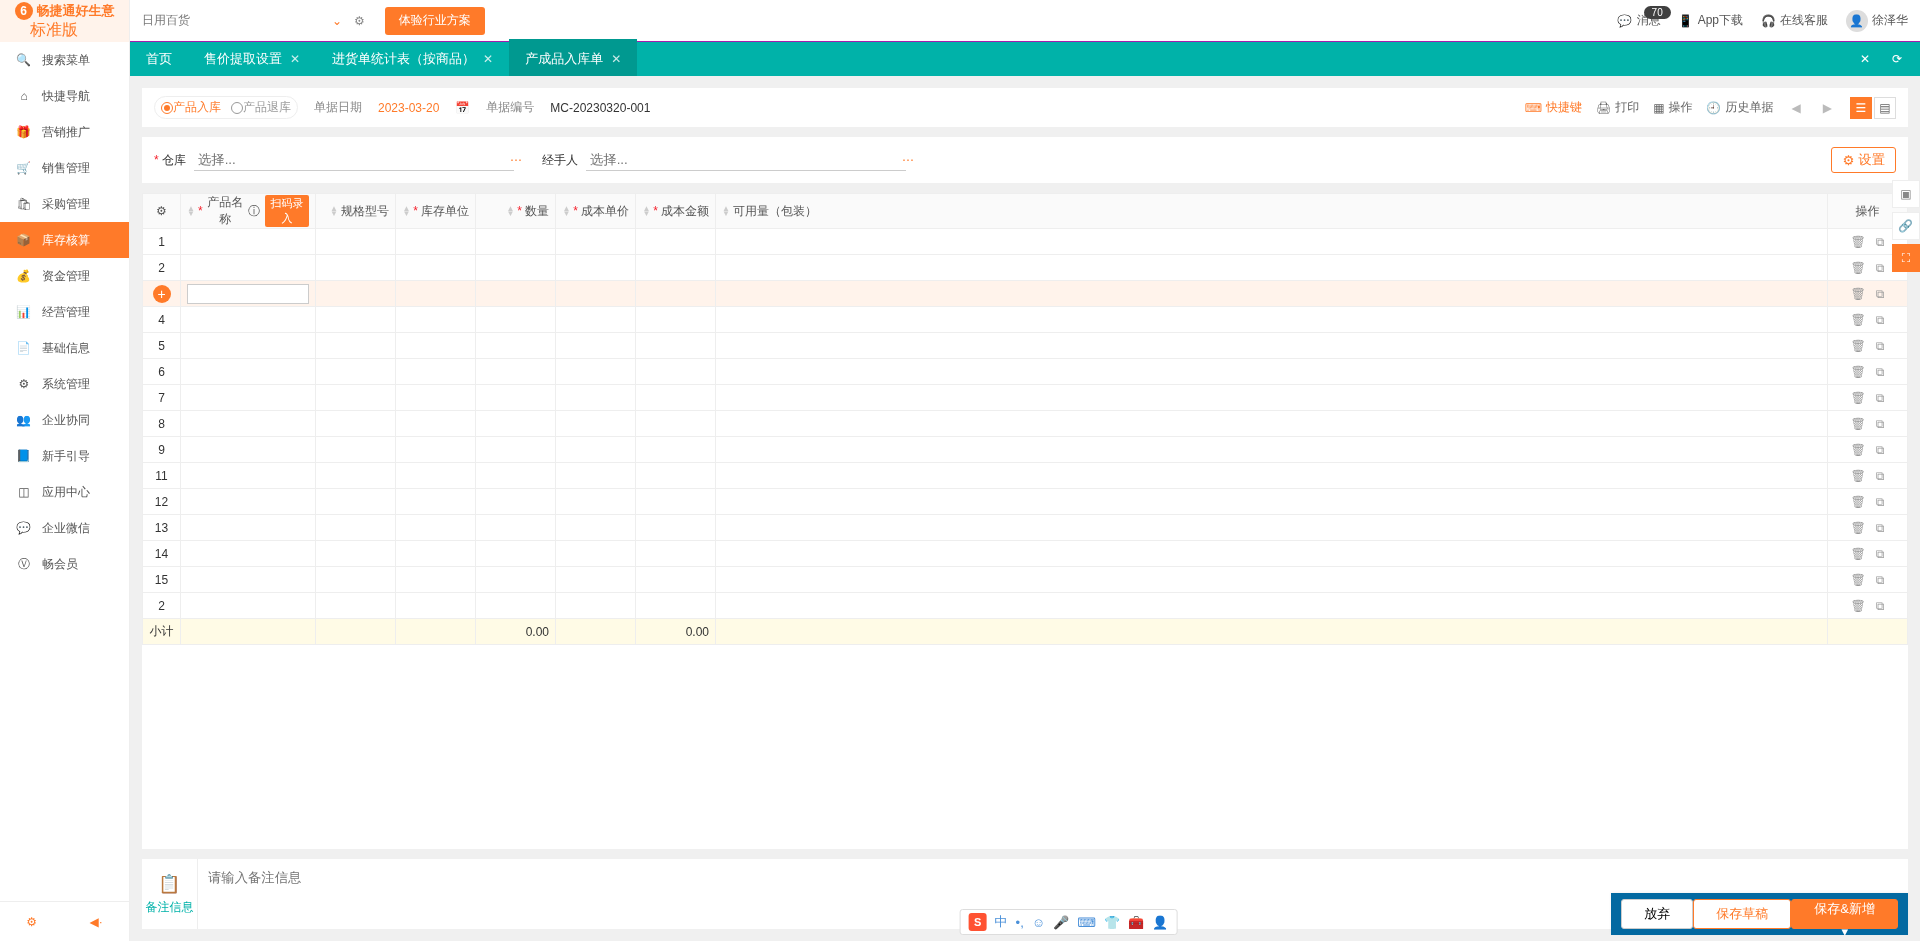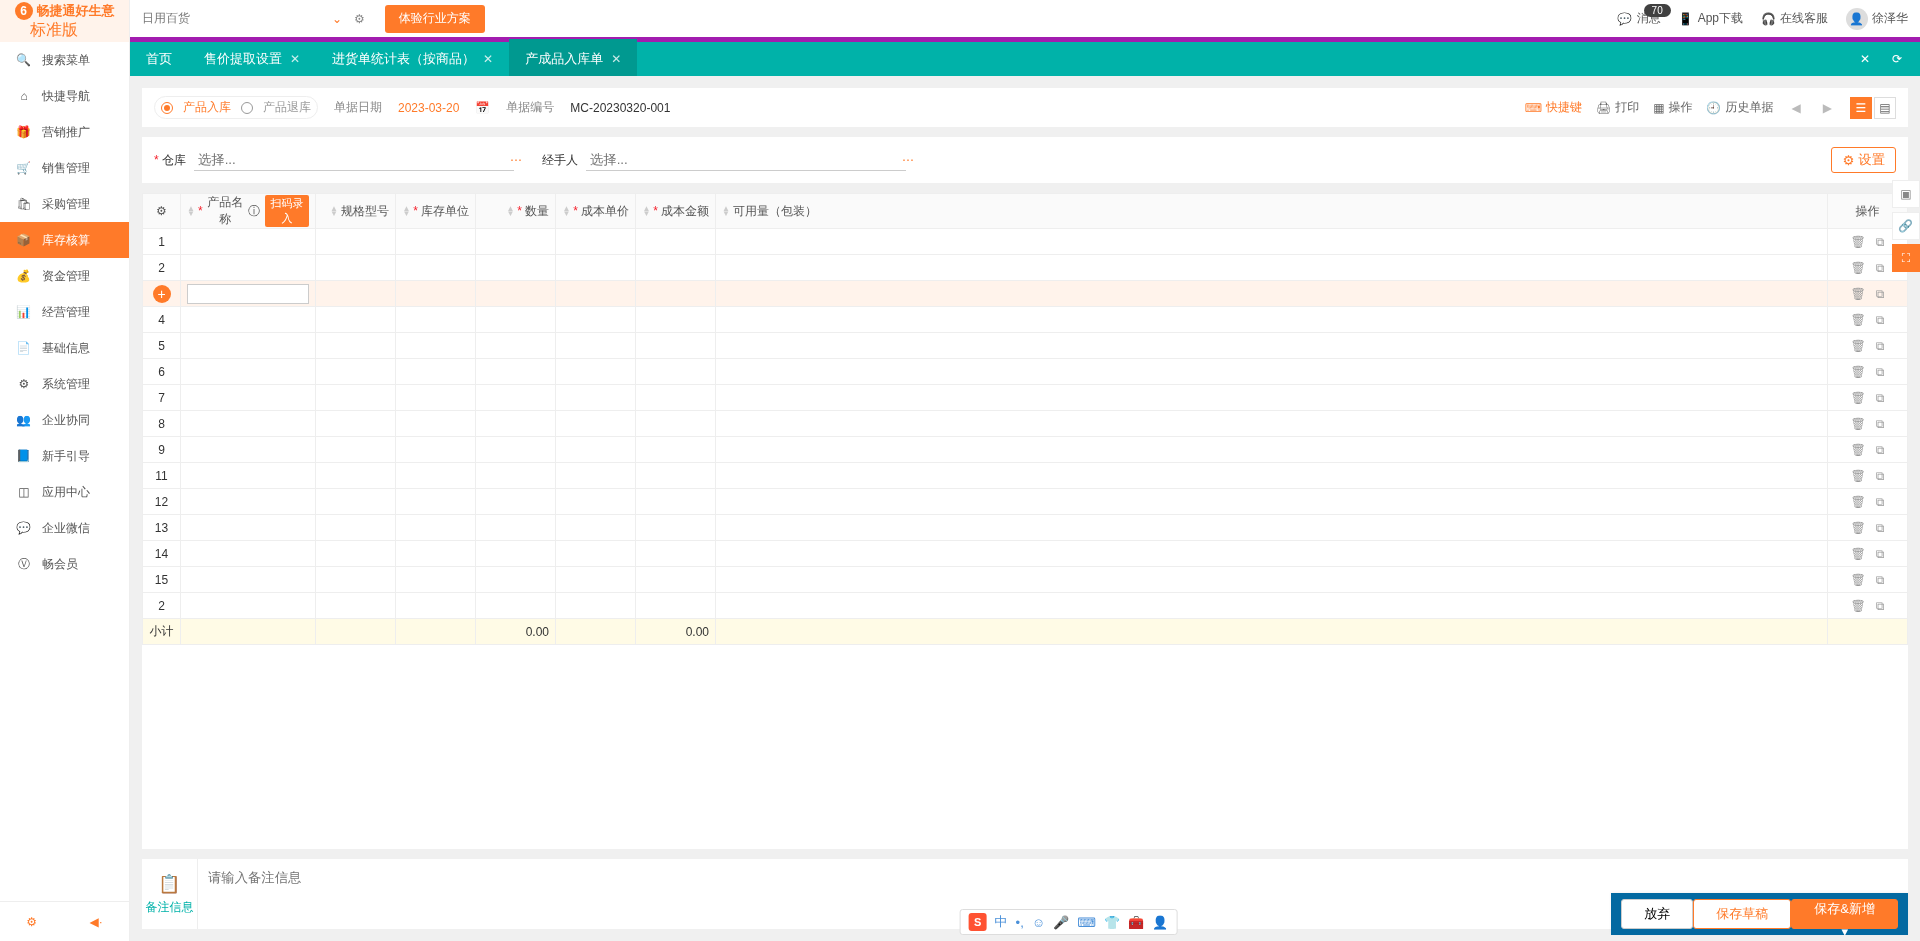--- a/index.html
+++ b/index.html
@@ -16,21 +16,21 @@
 .nav { flex: 1; overflow-y: auto; }
 .nav-item { height: 36px; display: flex; align-items: center; padding: 0 16px; gap: 10px; cursor: pointer; color: #555; }
 .nav-item.active { background: #ff7a29; color: #fff; }
 .nav-icon { width: 16px; height: 16px; display: flex; align-items: center; justify-content: center; }
 .sidebar-footer { height: 40px; border-top: 1px solid #eee; display: flex; align-items: center; justify-content: space-around; color: #ff7a29; }
 
 
 .main { flex: 1; display: flex; flex-direction: column; position: relative; }
 
 
-.topbar { height: 42px; background: #fff; display: flex; align-items: center; padding: 0 12px; border-bottom: 5px solid #a21caf; }
+.topbar { height: 42px; background: #fff; display: flex; align-items: center; padding: 0 12px; border-bottom: 1px solid #a21caf; }
 .dept-select { flex: 0 0 200px; display: flex; align-items: center; gap: 6px; color: #777; }
 .exp-btn { margin-left: 20px; background: #ff7a29; color: #fff; border: none; height: 28px; padding: 0 14px; border-radius: 3px; cursor: pointer; font-size: 12px; }
 .top-spacer { flex: 1; }
 .top-actions { display: flex; align-items: center; gap: 18px; color: #555; }
 .top-action { display: flex; align-items: center; gap: 4px; cursor: pointer; position: relative; }
 .badge { position: absolute; top: -6px; right: -10px; background: #404040; color: #fff; font-size: 10px; padding: 0 8px; border-radius: 8px; line-height: 13px; }
 .avatar { width: 22px; height: 22px; border-radius: 50%; background: #ddd; display: flex; align-items: center; justify-content: center; }
 
 
 .tabbar { height: 34px; background: #00b2a9; display: flex; align-items: center; color: #fff; }
@@ -39,21 +39,21 @@
 .tab-close { font-size: 12px; opacity: 0.8; }
 .tabbar-right { margin-left: auto; display: flex; align-items: center; gap: 6px; padding-right: 10px; }
 .tabbar-btn { width: 26px; height: 26px; display: flex; align-items: center; justify-content: center; cursor: pointer; }
 
 
 .page { flex: 1; padding: 12px; display: flex; flex-direction: column; gap: 10px; overflow: hidden; background: #f0f0f0; }
 
 
 .doc-header { background: #fff; padding: 8px 12px; display: flex; align-items: center; gap: 16px; }
 .radio-group { display: flex; align-items: center; gap: 10px; border: 1px solid #eee; border-radius: 14px; padding: 2px 6px; }
-.radio-opt { display: flex; align-items: center; gap: 10px; cursor: pointer; color: #999; justify-content: flex-end; }
+.radio-opt { display: flex; align-items: center; gap: 0; cursor: pointer; color: #999; justify-content: flex-end; }
 .radio-opt.selected { color: #ff7a29; }
 .radio-dot { width: 12px; height: 12px; border: 1px solid currentColor; border-radius: 50%; position: relative; }
 .radio-opt.selected .radio-dot::after { content: ""; position: absolute; inset: 2px; background: #ff7a29; border-radius: 50%; }
 .meta-label { color: #888; }
 .meta-value { color: #333; }
 .meta-value.orange { color: #ff7a29; }
 .doc-header-right { margin-left: auto; display: flex; align-items: center; gap: 14px; color: #666; }
 .hd-link { display: flex; align-items: center; gap: 4px; cursor: pointer; }
 .hd-link.orange { color: #ff7a29; }
 .hd-nav-btn { color: #bbb; cursor: pointer; padding: 0 4px; }

